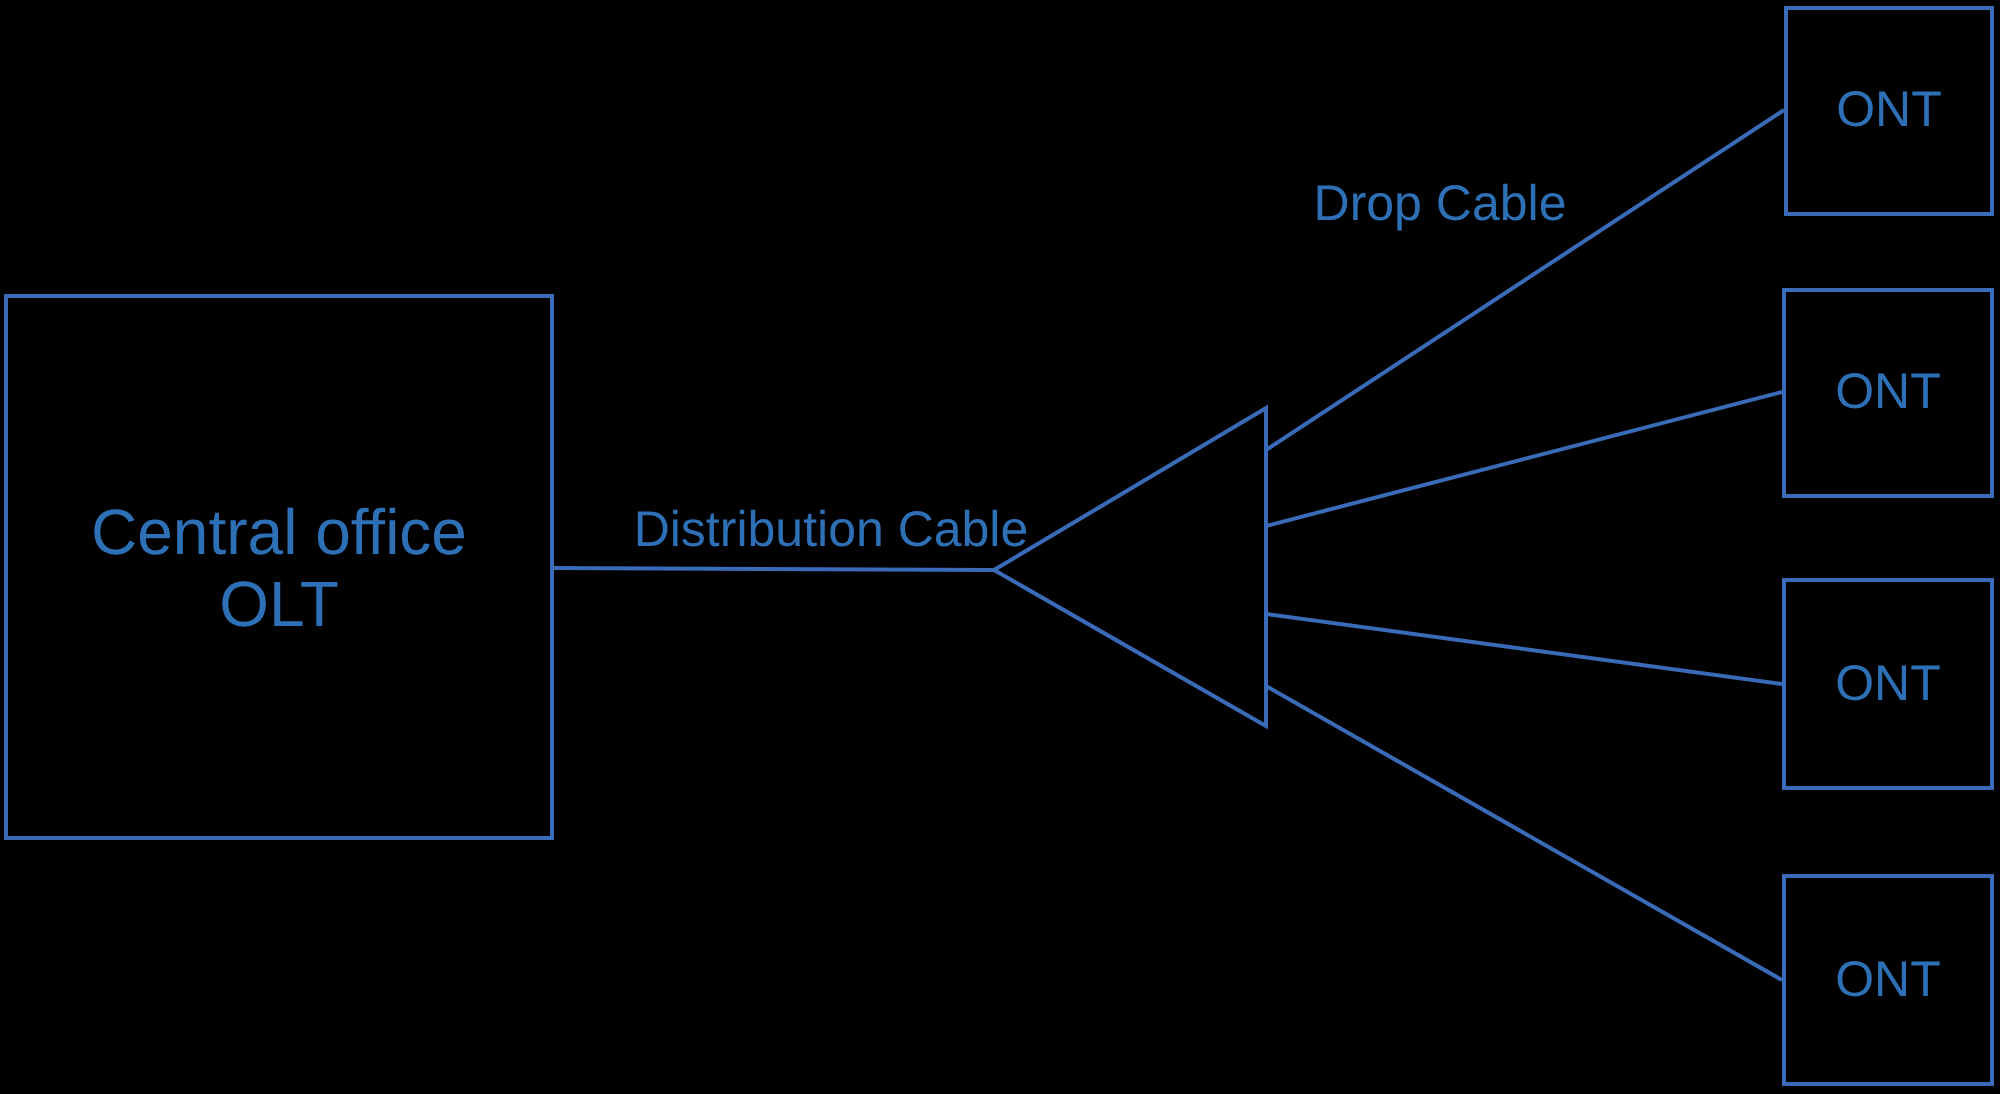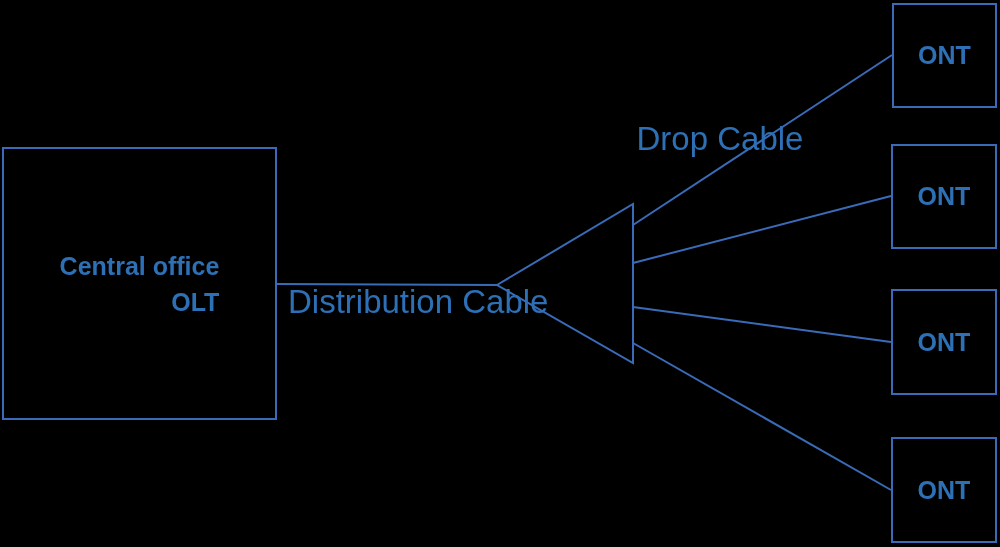--- a/index.html
+++ b/index.html
@@ -15,39 +15,37 @@
     font-family:"Liberation Sans", sans-serif;
     overflow:hidden;
   }
   #wires{position:absolute;left:0;top:0;width:1000px;height:547px;}
   .node{
     position:absolute;
     border:2px solid var(--line);
     box-sizing:border-box;
     display:flex;align-items:center;justify-content:center;
     color:var(--text);
-    text-align:right;
-    font-weight:bold;
+    text-align:center;
   }
   .node.central{
     left:2px;top:147px;width:275px;height:273px;
-    font-size:25px;line-height:36px;
+    font-size:32px;line-height:36px;
   }
   .node.ont{font-size:25px;}
   #ont-1{left:892px;top:3px;width:105px;height:105px;}
   #ont-2{left:891px;top:144px;width:106px;height:105px;}
   #ont-3{left:891px;top:289px;width:106px;height:106px;}
   #ont-4{left:891px;top:437px;width:106px;height:106px;}
   .cable-label{
     position:absolute;
     color:var(--text);
-    font-size:33px;
+    font-size:25px;
     text-align:center;
     white-space:nowrap;
-    margin-top:32px;
   }
   #label-distribution{left:288px;top:251px;width:255px;}
   #label-splitter{left:519px;top:271px;width:120px;}
   #label-drop{left:620px;top:88px;width:200px;}
 </style>
 </head>
 <body>
 
 <div id="stage">
 

